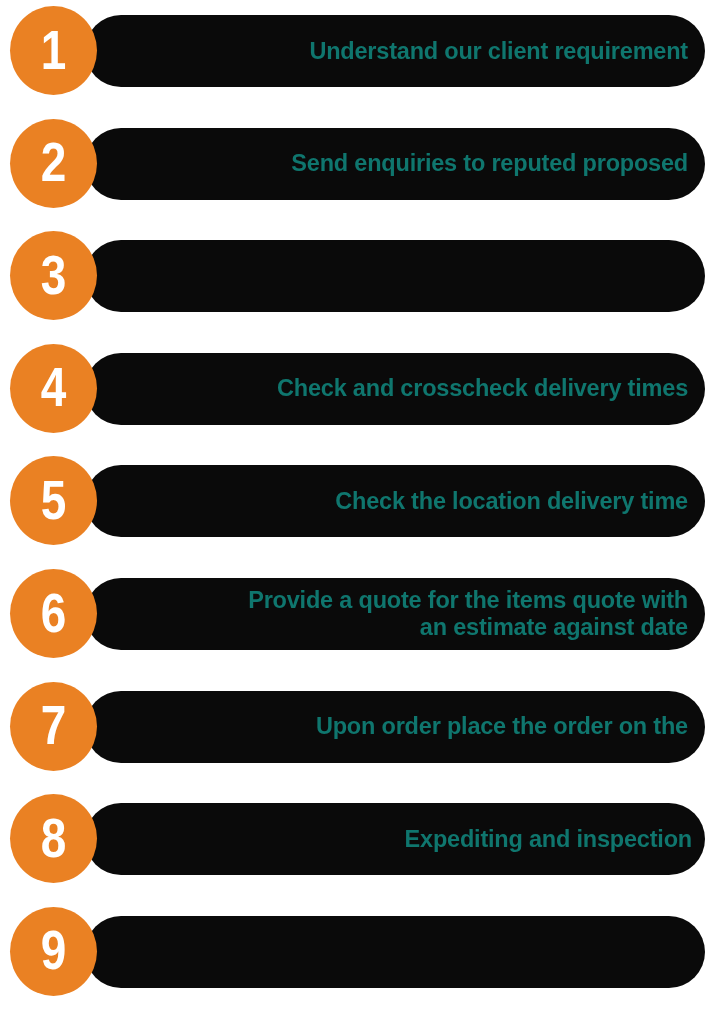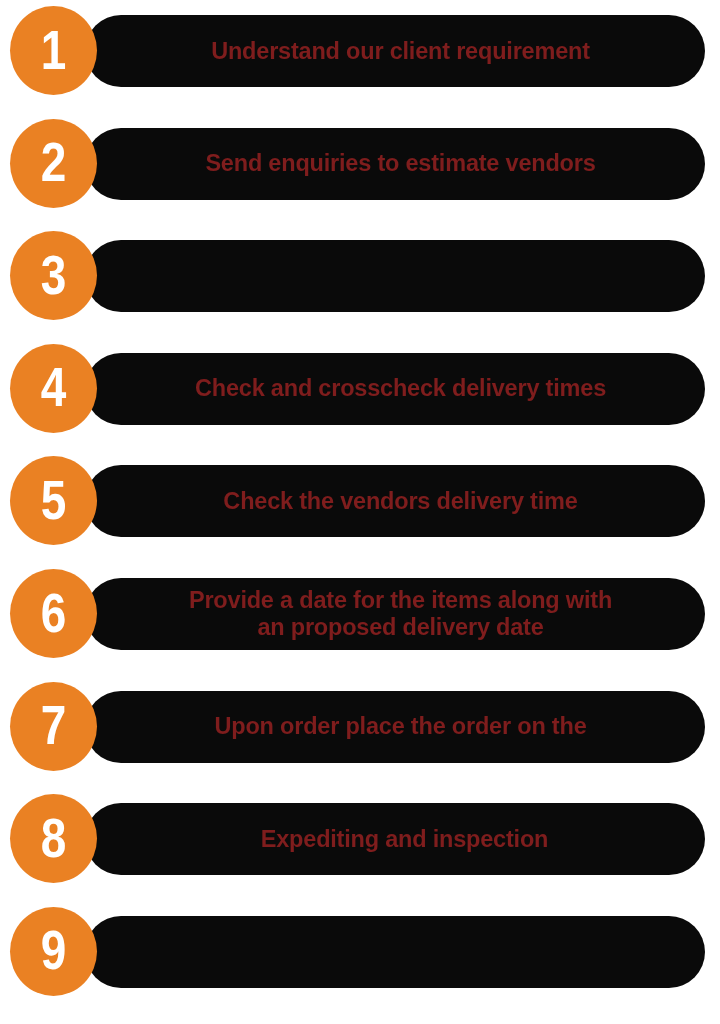--- a/index.html
+++ b/index.html
@@ -45,28 +45,28 @@
   
   .step-text {
     position: absolute;
     left: 113px;
     top: 14px;
     width: 575px;
     height: 72px;
     display: flex;
     flex-direction: column;
     justify-content: center;
-    color: #7f1d1d;
+    color: #0f766e;
     font-family: "Liberation Sans", "DejaVu Sans", sans-serif;
     font-weight: bold;
     font-size: 23.5px;
     line-height: 1.14;
     letter-spacing: -0.2px;
     white-space: pre;
-    text-align: center;
+    text-align: right;
   }
   .step-text .line {
     display: block;
   }
 
   
   .step-circle {
     position: absolute;
     left: 10px;
     top: 5px;
@@ -99,48 +99,48 @@
 <div id="infographic">
     <div class="step-row" style="top: 1px;">
       <div class="step-bar"></div>
       <div class="step-text"><span class="line">Understand our client requirement</span></div>
       <div class="step-circle">
         <span class="step-number">1</span>
       </div>
     </div>
     <div class="step-row" style="top: 113.6px;">
       <div class="step-bar"></div>
-      <div class="step-text"><span class="line">Send enquiries to estimate vendors</span></div>
+      <div class="step-text"><span class="line">Send enquiries to reputed proposed</span></div>
       <div class="step-circle">
         <span class="step-number">2</span>
       </div>
     </div>
     <div class="step-row" style="top: 226.2px;">
       <div class="step-bar"></div>
       <div class="step-circle">
         <span class="step-number">3</span>
       </div>
     </div>
     <div class="step-row" style="top: 338.8px;">
       <div class="step-bar"></div>
       <div class="step-text"><span class="line">Check and crosscheck delivery times</span></div>
       <div class="step-circle">
         <span class="step-number">4</span>
       </div>
     </div>
     <div class="step-row" style="top: 451.4px;">
       <div class="step-bar"></div>
-      <div class="step-text"><span class="line">Check the vendors delivery time</span></div>
+      <div class="step-text"><span class="line">Check the location delivery time</span></div>
       <div class="step-circle">
         <span class="step-number">5</span>
       </div>
     </div>
     <div class="step-row" style="top: 564px;">
       <div class="step-bar"></div>
-      <div class="step-text"><span class="line">Provide a date for the items along with</span><span class="line">an proposed delivery date</span></div>
+      <div class="step-text"><span class="line">Provide a quote for the items quote with</span><span class="line">an estimate against date</span></div>
       <div class="step-circle">
         <span class="step-number">6</span>
       </div>
     </div>
     <div class="step-row" style="top: 676.6px;">
       <div class="step-bar"></div>
       <div class="step-text"><span class="line">Upon order place the order on the</span></div>
       <div class="step-circle">
         <span class="step-number">7</span>
       </div>

